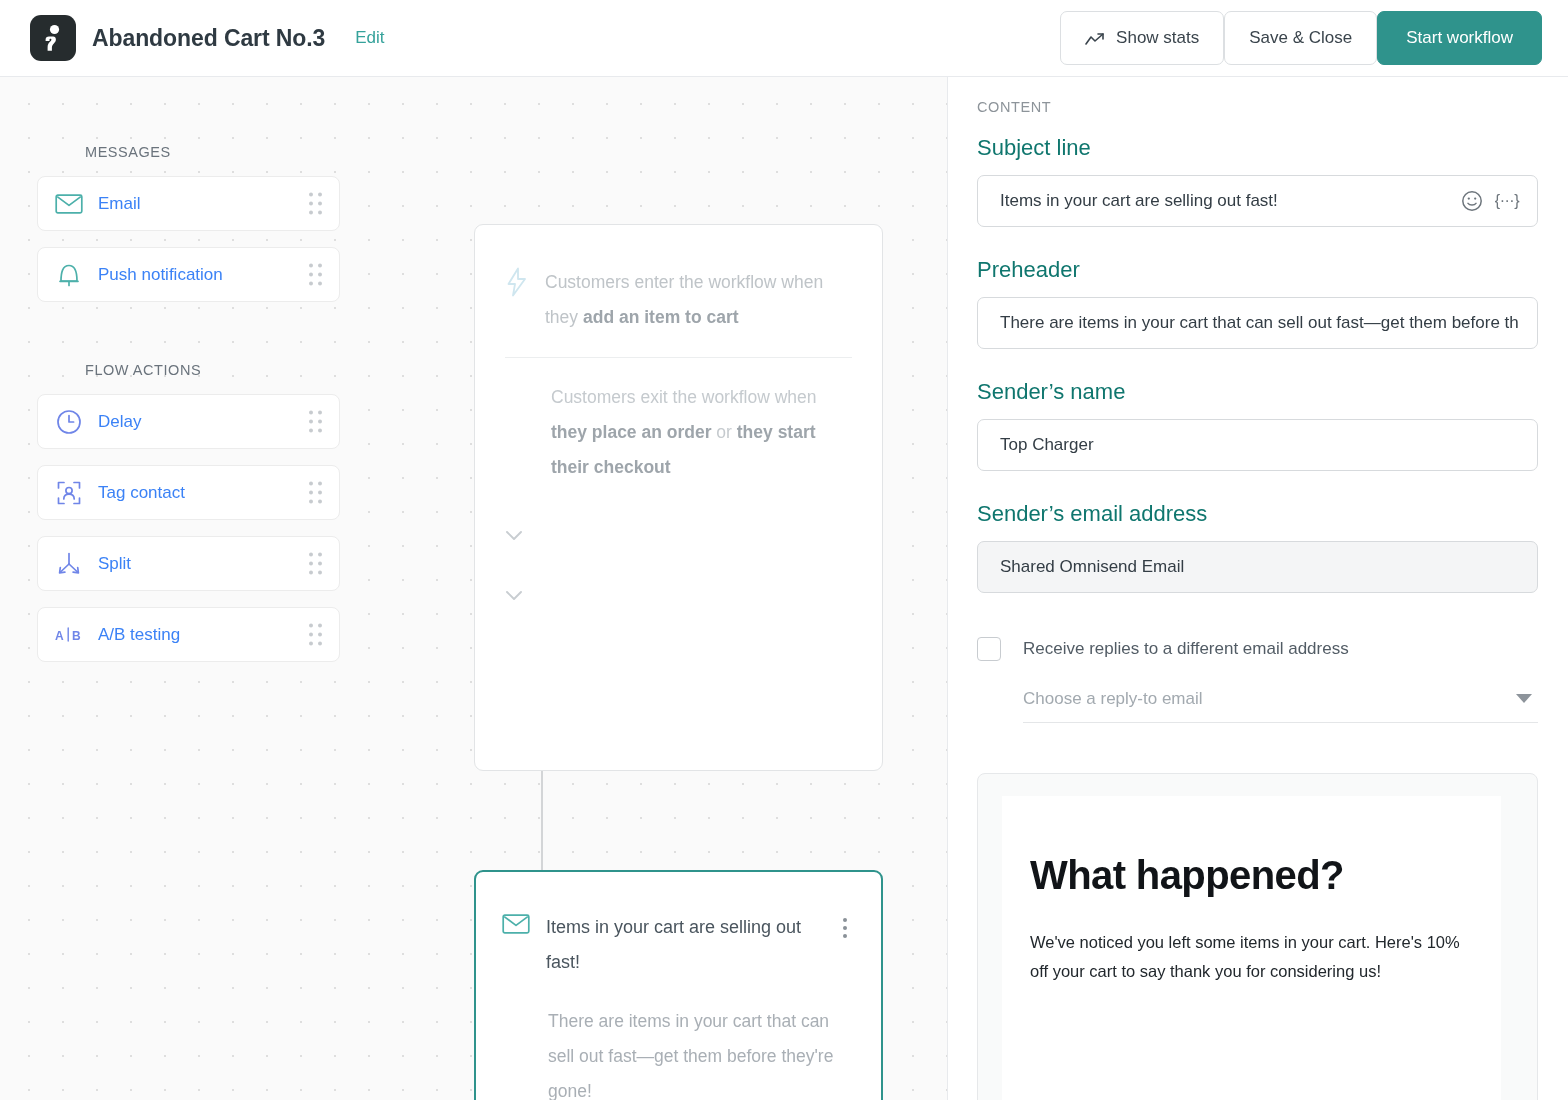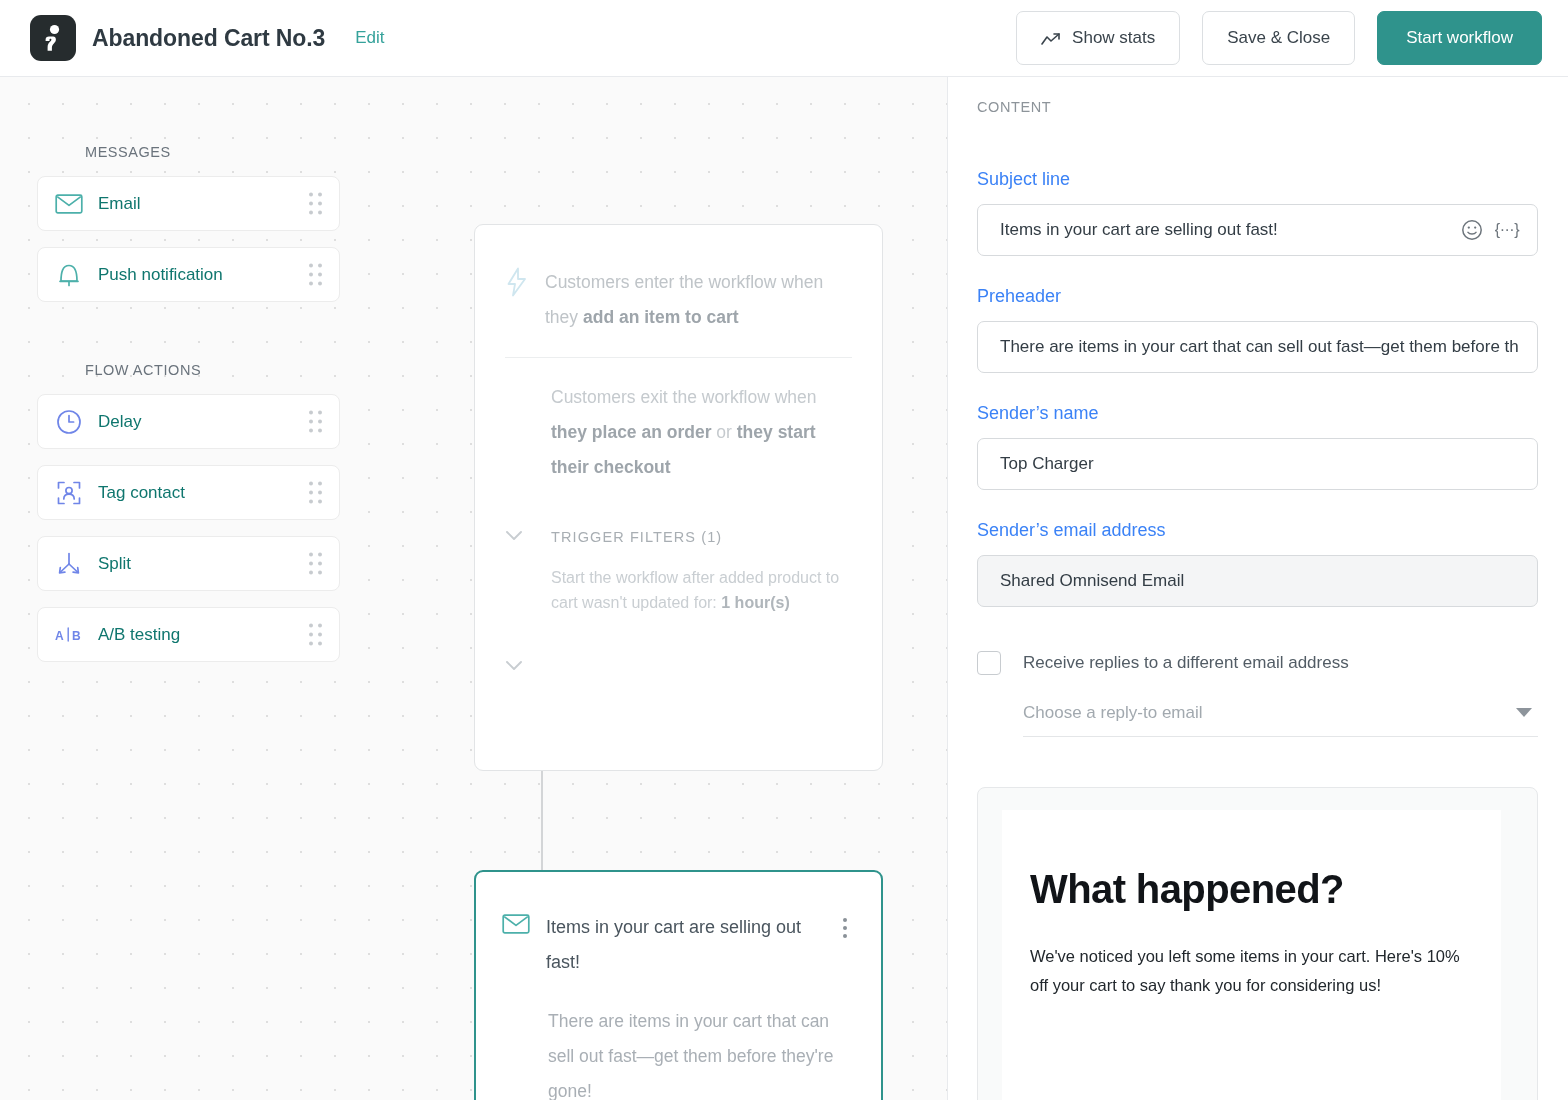--- a/index.html
+++ b/index.html
@@ -61,21 +61,20 @@
   .edit-link {
     margin-left: 30px;
     font-size: 17px;
     color: #35a29b;
     cursor: pointer;
     white-space: nowrap;
   }
   .header-right {
     display: flex;
     align-items: center;
-    gap: 22px;
     padding-right: 26px;
   }
   .btn {
     height: 54px;
     border-radius: 7px;
     display: inline-flex;
     align-items: center;
     justify-content: center;
     gap: 11px;
     font-size: 17px;
@@ -138,21 +137,21 @@
   }
   .pi-icon {
     width: 30px; height: 30px;
     margin-left: 16px;
     display: flex; align-items: center; justify-content: center;
     flex: 0 0 auto;
   }
   .pi-label {
     margin-left: 14px;
     font-size: 17px;
-    color: #0f766e;
+    color: #3b82f6;
     white-space: nowrap;
   }
   .drag-handle {
     position: absolute;
     right: 16px;
     top: 50%;
     transform: translateY(-50%);
     width: 14px;
     display: grid;
     grid-template-columns: repeat(2, 5px);
@@ -291,26 +290,26 @@
     width: 619px;
     height: 1023px;
     background: #ffffff;
     overflow: hidden;
     padding: 22px 30px 0 28px;
   }
   .panel-eyebrow {
     font-size: 14.5px;
     letter-spacing: 0.6px;
     color: #8d949a;
-    margin-bottom: 54px;
+    margin-bottom: 20px;
   }
   .field { margin-bottom: 30px; }
   .field-label {
-    font-size: 18px;
-    color: #3b82f6;
+    font-size: 22px;
+    color: #0f766e;
     margin-bottom: 14px;
   }
   .input-wrap {
     position: relative;
     height: 52px;
     border: 1px solid #d7dadd;
     border-radius: 7px;
     display: flex;
     align-items: center;
     background: #ffffff;
@@ -587,24 +586,20 @@
       <div class="trig-sep"></div>
 
       <div class="trig-exit"><span>Customers exit the workflow when </span><b>they place an order</b><span> or </span><b>they start their checkout</b></div>
 
       <div class="sect">
         <span class="chev">
           <svg width="18" height="11" viewBox="0 0 18 11" aria-hidden="true">
             <polyline points="2,2 9,9 16,2" fill="none" stroke="#c8cdd1" stroke-width="1.9" stroke-linecap="round" stroke-linejoin="round"></polyline>
           </svg>
         </span>
-        <div class="sect-body">
-          <div class="sect-head">TRIGGER FILTERS (1)</div>
-          <div class="sect-desc"><span>Start the workflow after added product to cart wasn't updated for: </span><b>1 hour(s)</b></div>
-        </div>
       </div>
 
       <div class="sect">
         <span class="chev">
           <svg width="18" height="11" viewBox="0 0 18 11" aria-hidden="true">
             <polyline points="2,2 9,9 16,2" fill="none" stroke="#c8cdd1" stroke-width="1.9" stroke-linecap="round" stroke-linejoin="round"></polyline>
           </svg>
         </span>
       </div>
     </div>

